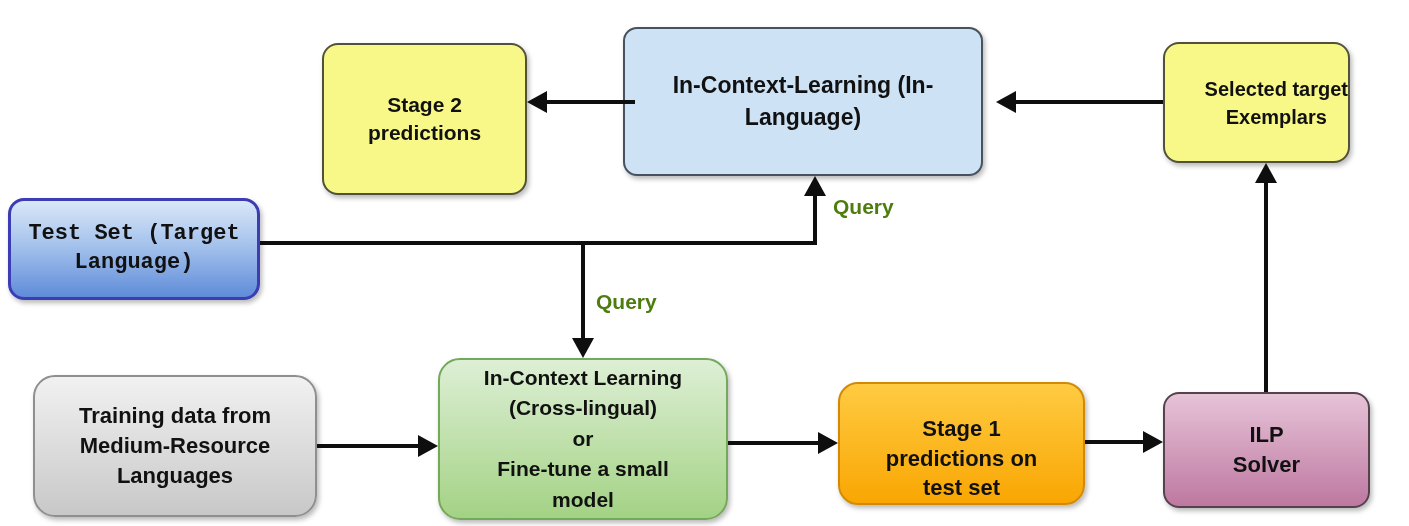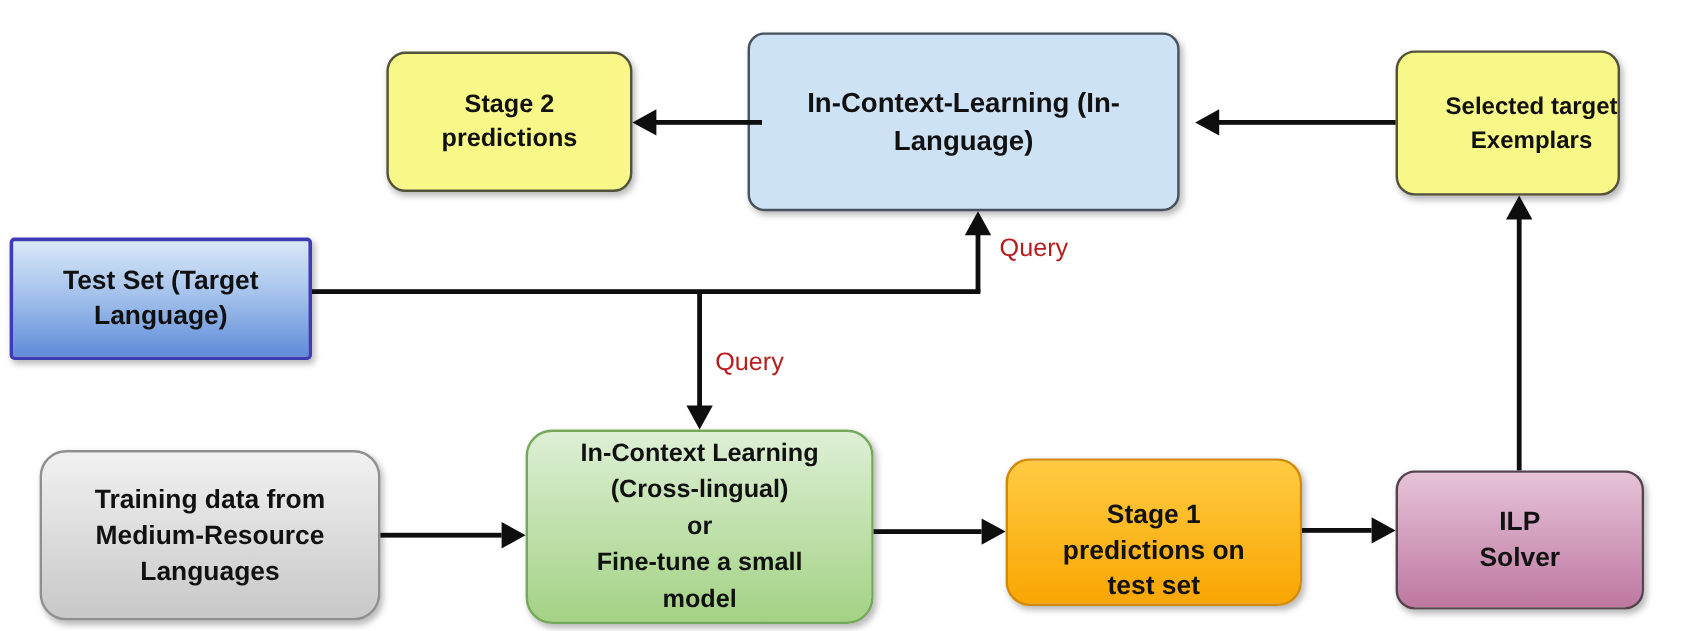--- a/index.html
+++ b/index.html
@@ -18,33 +18,33 @@
     justify-content: center;
     text-align: center;
     font-weight: bold;
     color: #111111;
     box-shadow: 2px 3px 5px rgba(0,0,0,0.28);
     box-sizing: border-box;
   }
   .node span { white-space: pre-line; }
 
   
-  #n-stage2      { left: 322px; top: 43px;  width: 205px; height: 117px;
+  #n-stage2      { left: 322px; top: 43px;  width: 205px; height: 152px;
                    background: #F8F888; border: 2px solid #52523A; border-radius: 16px;
                    font-size: 21px; line-height: 1.35; }
   #n-icl-inlang  { left: 623px; top: 27px;  width: 360px; height: 149px;
                    background: #CEE2F5; border: 2px solid #47525E; border-radius: 14px;
                    font-size: 23px; line-height: 1.35; }
   #n-exemplars   { left: 1163px; top: 42px; width: 187px; height: 121px;
                    background: #F8F888; border: 2px solid #52523A; border-radius: 16px;
                    font-size: 20px; line-height: 1.4; justify-content: flex-end; }
   #n-testset     { left: 8px;   top: 198px; width: 252px; height: 102px;
                    background: linear-gradient(180deg, #D9E7F8 0%, #A6C3EC 45%, #5F8CD9 100%);
-                   border: 3px solid #3C3CB4; border-radius: 4px;
-                   font-size: 22px; line-height: 1.3; }
+                   border: 3px solid #3C3CB4; border-radius: 16px;
+                   font-size: 22px; line-height: 1.3; font-family: Liberation Mono, monospace; }
   #n-training    { left: 33px;  top: 375px; width: 284px; height: 142px;
                    background: linear-gradient(180deg, #F1F1F1 0%, #C8C8C8 100%);
                    border: 2px solid #8F8F8F; border-radius: 22px;
                    font-size: 22px; line-height: 1.35; }
   #n-green       { left: 438px; top: 358px; width: 290px; height: 162px;
                    background: linear-gradient(180deg, #DDEFD5 0%, #A3D284 100%);
                    border: 2px solid #74A85A; border-radius: 22px;
                    font-size: 21px; line-height: 1.45; }
   #n-stage1      { left: 838px; top: 382px; width: 247px; height: 123px;
                    background: linear-gradient(180deg, #FFCB42 0%, #F9A602 100%);
@@ -76,23 +76,23 @@
   #e4-head { left: 418px; top: 435px; }
   #e5-line { left: 728px; top: 441px; width: 90px; height: 4px; }
   #e5-head { left: 818px; top: 432px; }
   #e6-line { left: 1085px; top: 440px; width: 58px; height: 4px; }
   #e6-head { left: 1143px; top: 431px; }
   #e7-line { left: 1264px; top: 181px; width: 4px; height: 211px; }
   #e7-head { left: 1255px; top: 163px; }
 
   .edge-label {
     position: absolute;
-    font-weight: normal;
+    font-weight: bold;
     font-size: 21px;
-    color: #b91c1c;
+    color: #4d7c0f;
   }
   #q-top    { left: 833px; top: 195px; }
   #q-bottom { left: 596px; top: 290px; }
 </style>
 </head>
 <body>
 
 <div id="canvas">
 
   <div class="node" id="n-stage2">

